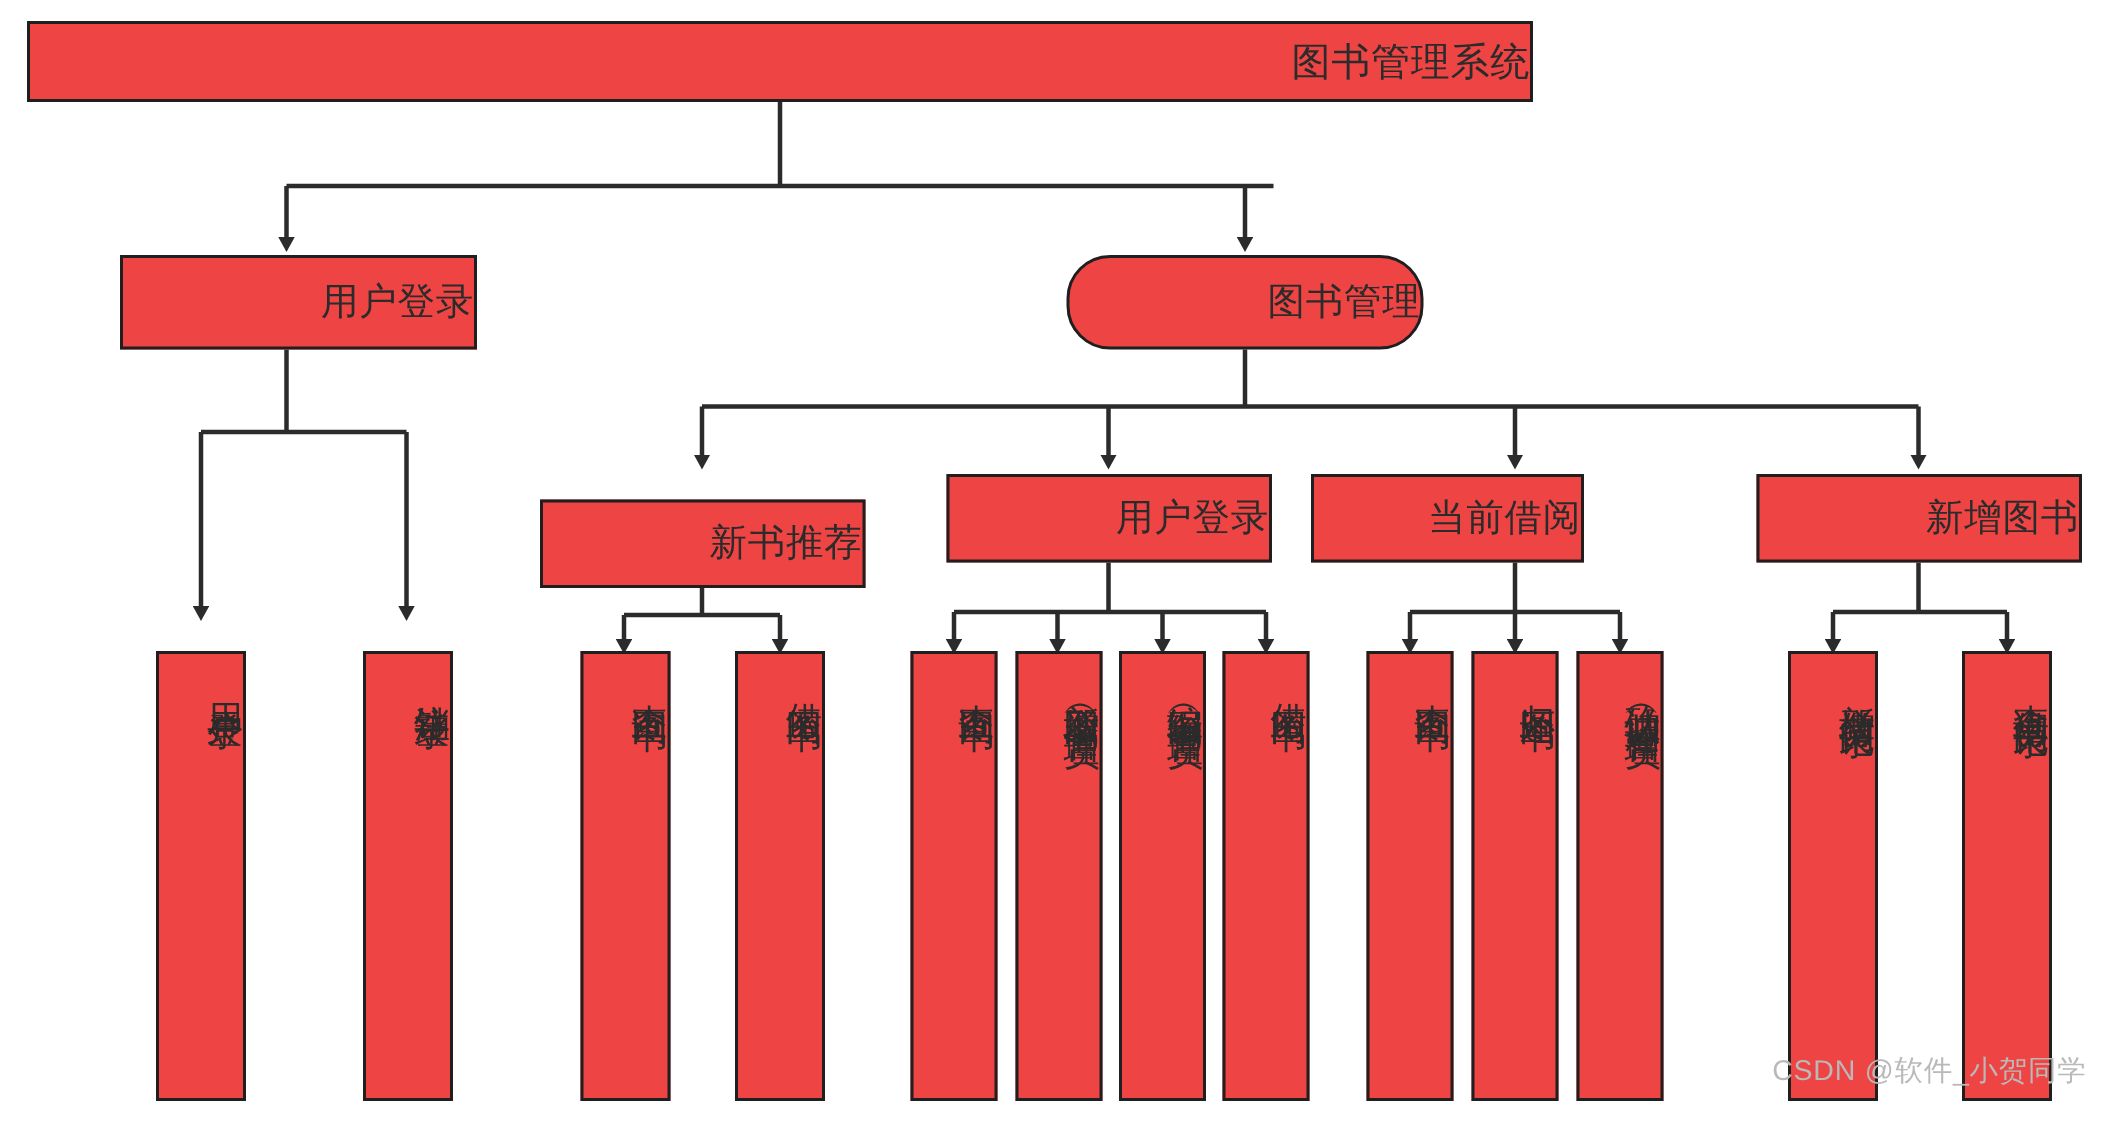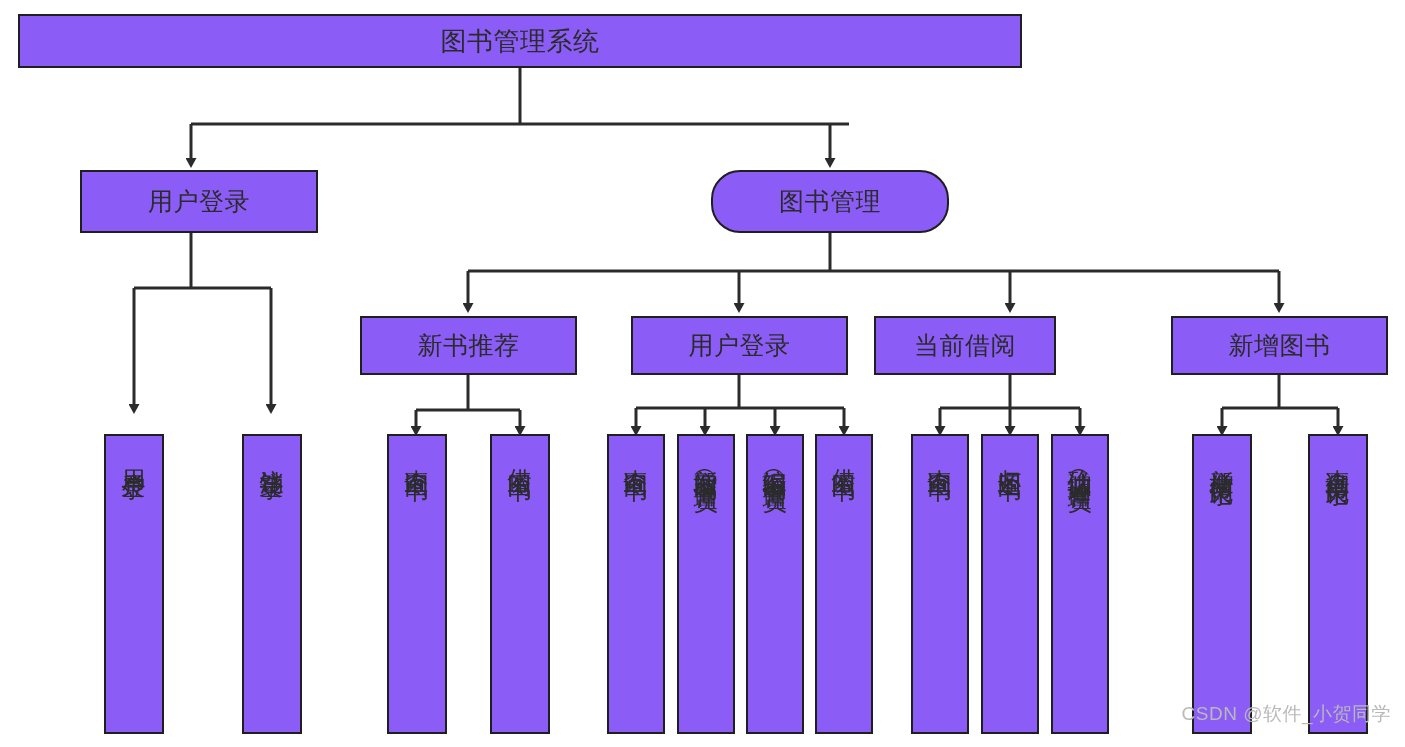--- a/index.html
+++ b/index.html
@@ -21,25 +21,25 @@
     position: absolute;
     left: 0;
     top: 0;
     width: 1405px;
     height: 747px;
     pointer-events: none;
   }
   .node {
     position: absolute;
     box-sizing: border-box;
-    background: #8b5cf6;
+    background: #ef4444;
     border: 2.5px solid #1f1f1f;
     display: flex;
     align-items: center;
-    justify-content: center;
+    justify-content: flex-end;
     overflow: hidden;
   }
   .node .label {
     color: #2b2b2b;
     font-size: 25px;
     line-height: 1.18;
     letter-spacing: 0.5px;
     white-space: nowrap;
     text-align: center;
   }
@@ -126,21 +126,21 @@
     <span class="label">图书管理系统</span>
   </div>
 
   <div class="node" style="left:80px; top:170px; width:238px; height:63px;">
     <span class="label">用户登录</span>
   </div>
   <div class="node" style="left:711px; top:170px; width:238px; height:63px;border-radius:29px;">
     <span class="label">图书管理</span>
   </div>
 
-  <div class="node" style="left:360px; top:316px; width:217px; height:59px;">
+  <div class="node" style="left:360px; top:333px; width:217px; height:59px;">
     <span class="label">新书推荐</span>
   </div>
   <div class="node" style="left:631px; top:316px; width:217px; height:59px;">
     <span class="label">用户登录</span>
   </div>
   <div class="node" style="left:874px; top:316px; width:182px; height:59px;">
     <span class="label">当前借阅</span>
   </div>
   <div class="node" style="left:1171px; top:316px; width:217px; height:59px;">
     <span class="label">新增图书</span>

